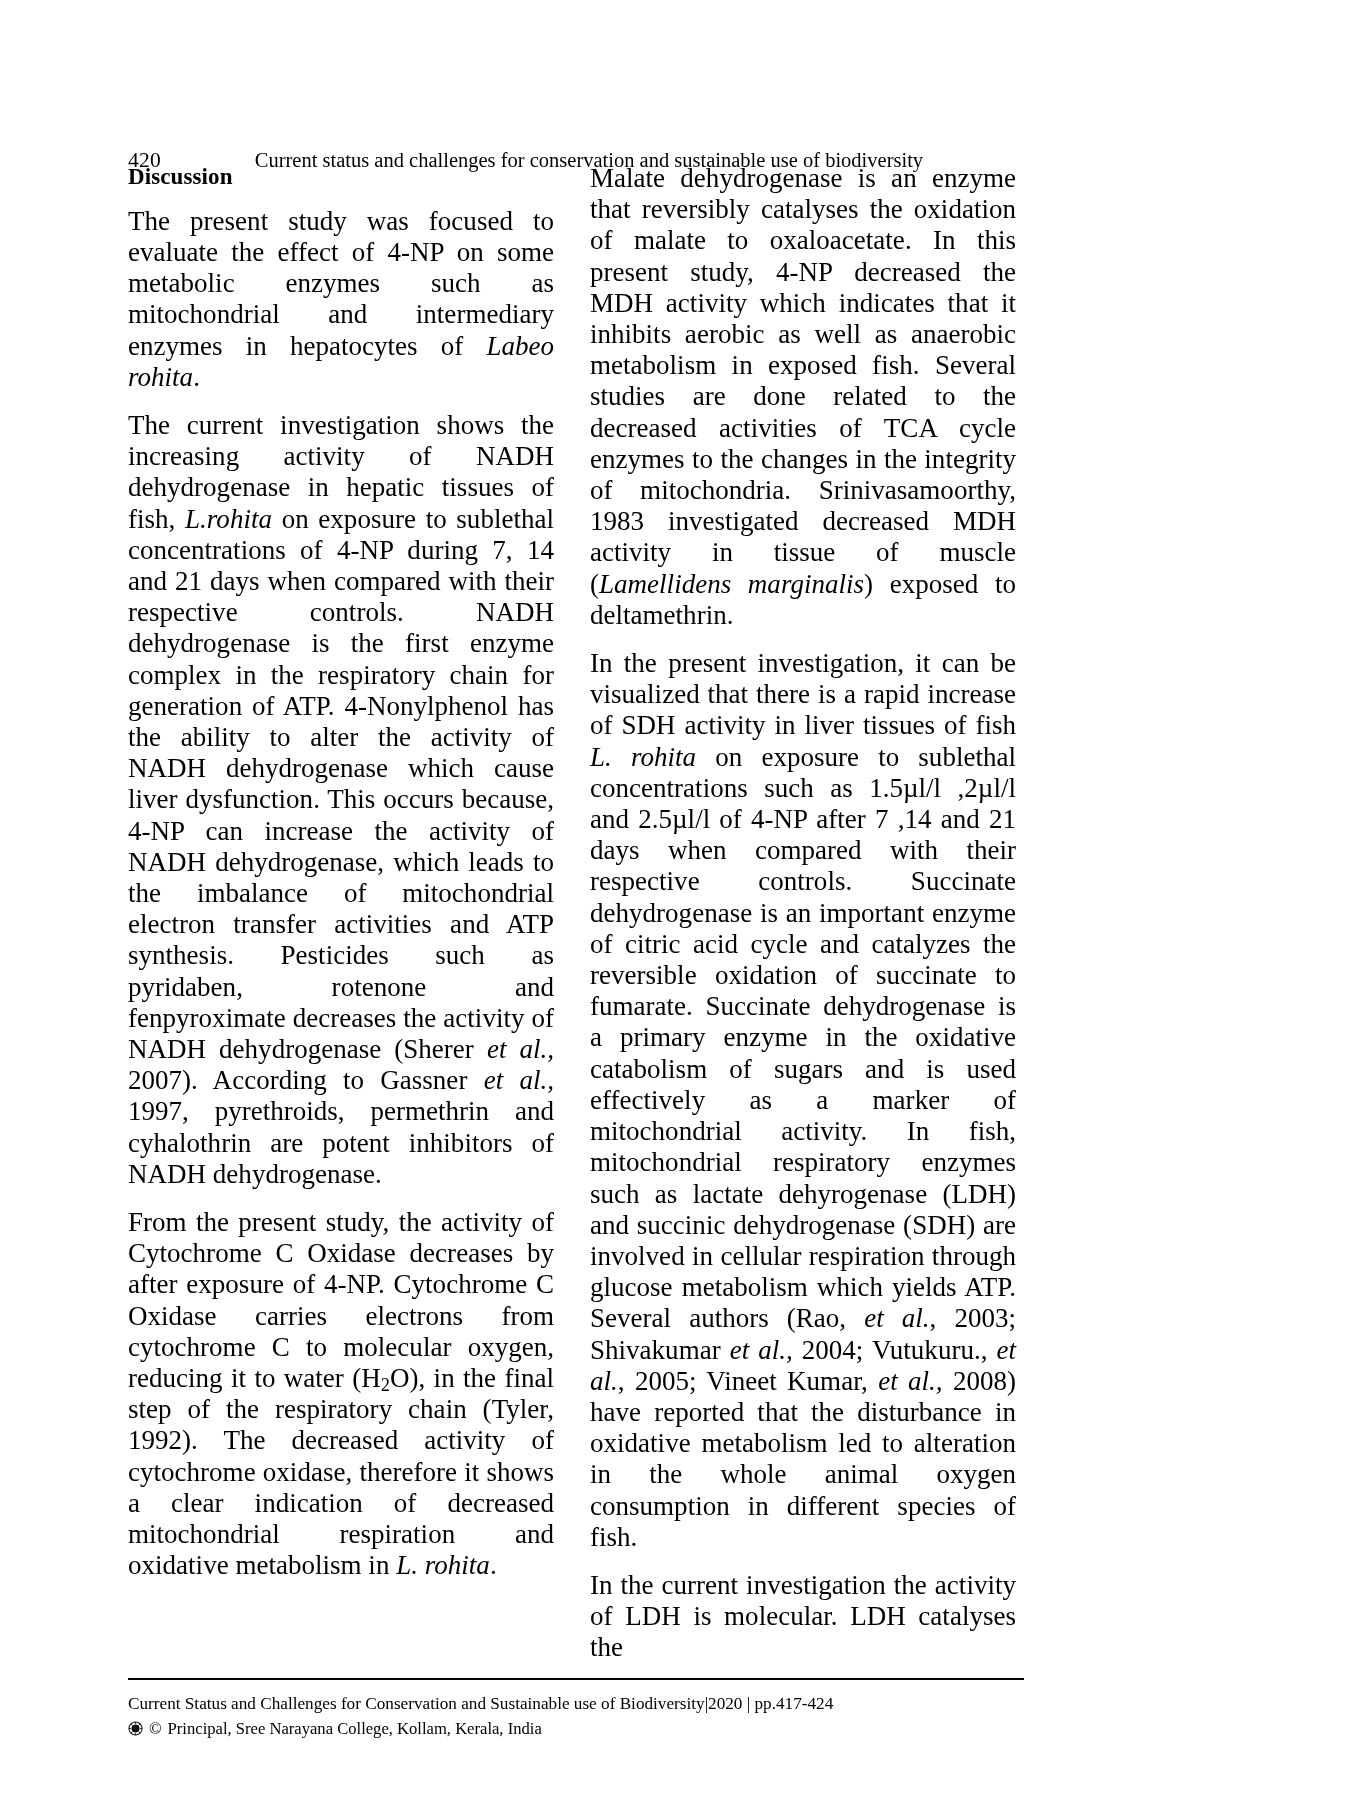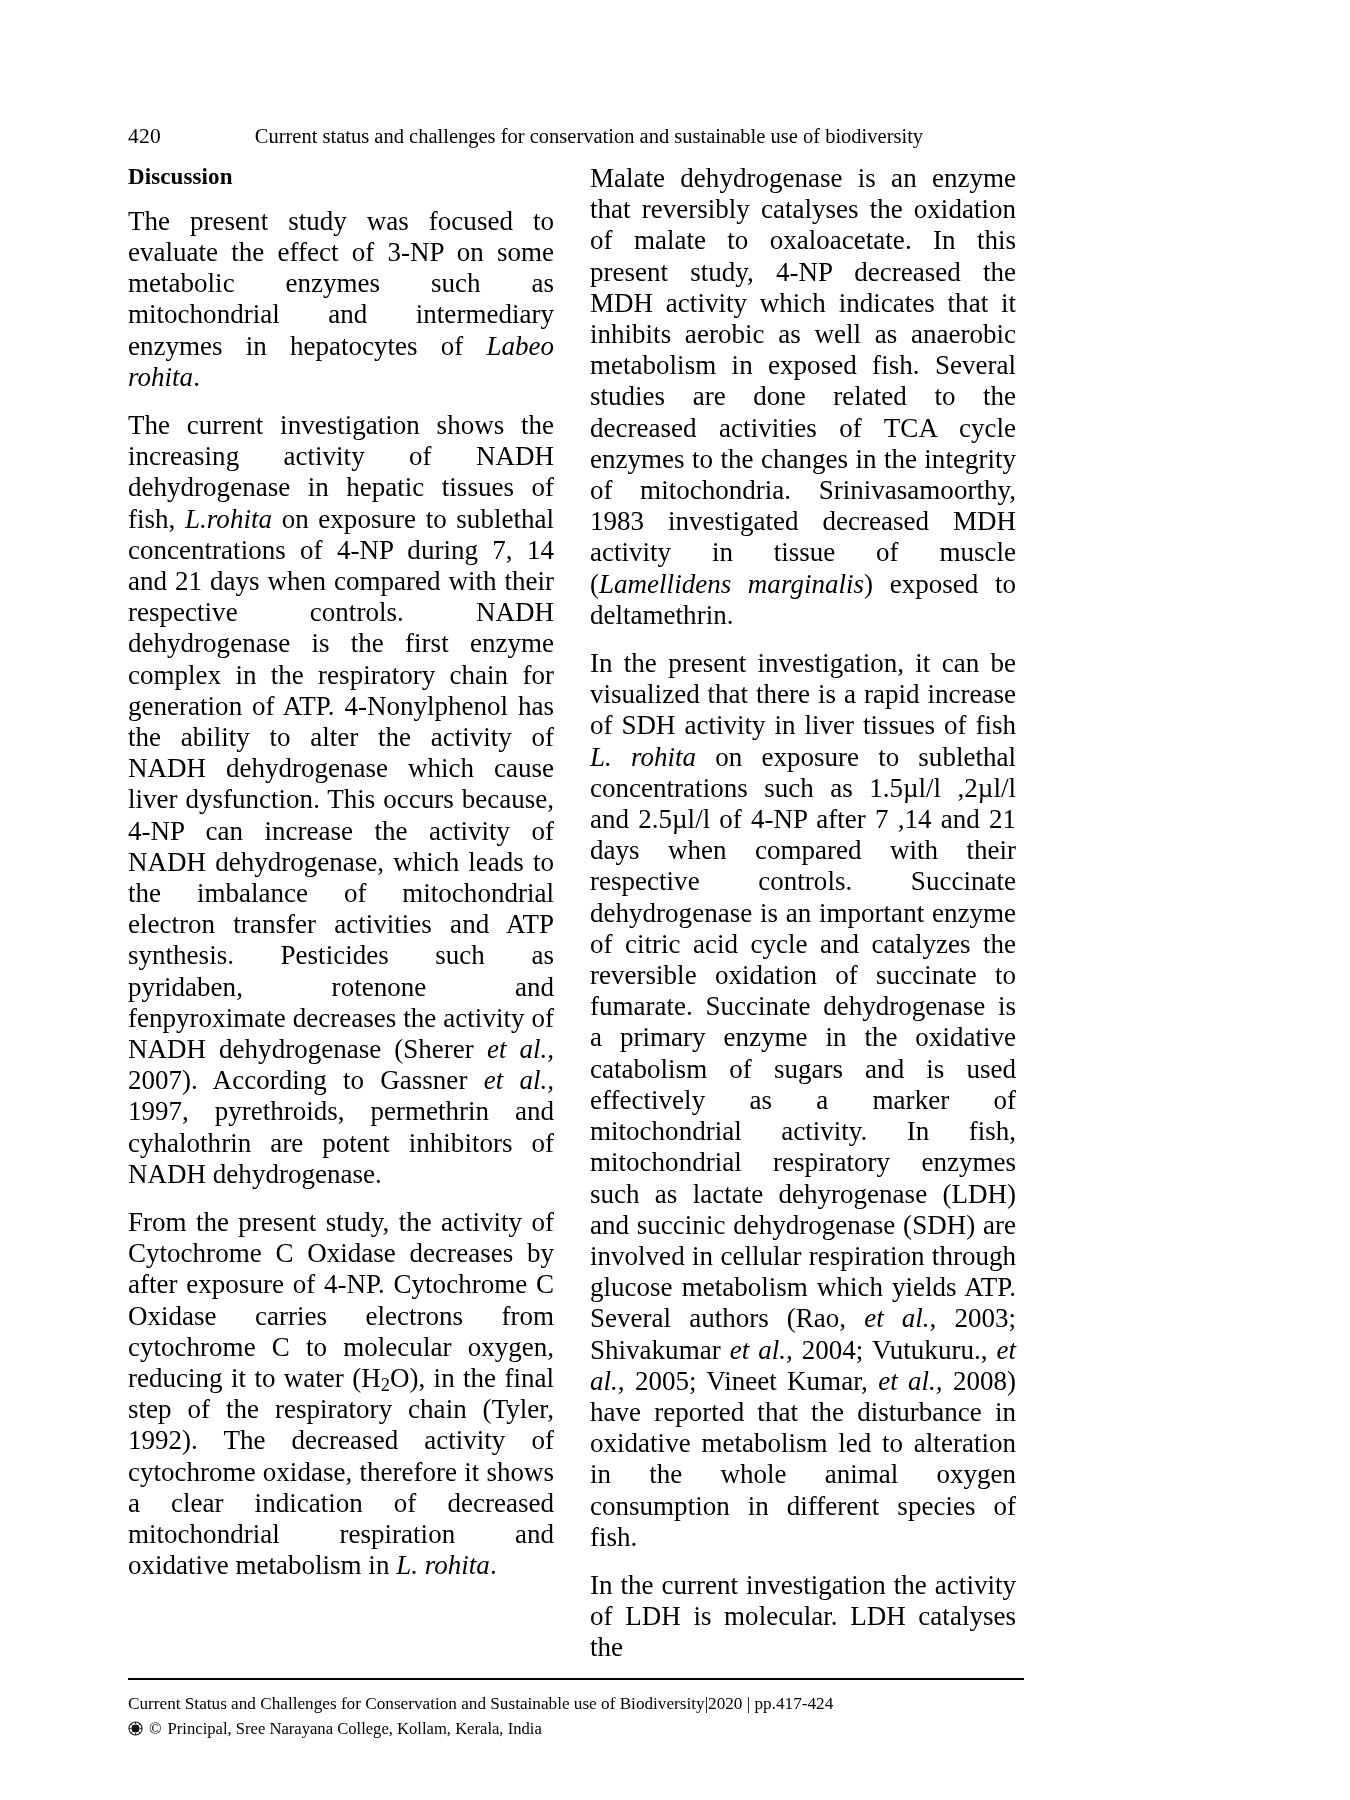--- a/index.html
+++ b/index.html
@@ -28,20 +28,21 @@
     top: 122px;
     width: 895px;
     height: 28px;
     display: flex;
     align-items: baseline;
   }
   .folio {
     font-size: 21.5px;
     line-height: 28px;
     letter-spacing: 0.2px;
+    margin-top: 24px;
   }
   .head-title {
     flex: 1;
     text-align: center;
     font-size: 20.5px;
     line-height: 28px;
     padding-right: 6px;
   }
 
   
@@ -127,21 +128,21 @@
     <span class="folio">420</span>
     <span class="head-title">Current status and challenges for conservation and sustainable use of biodiversity</span>
   </div>
 
   <div class="columns">
 
     <div class="col">
 
       <h2 class="section-title">Discussion</h2>
 
-      <p class="body"><span>The present study was focused to evaluate the effect of 3-NP on some metabolic enzymes such as mitochondrial and intermediary enzymes in hepatocytes of </span><i>Labeo rohita</i><span>.</span></p>
+      <p class="body"><span>The present study was focused to evaluate the effect of 4-NP on some metabolic enzymes such as mitochondrial and intermediary enzymes in hepatocytes of </span><i>Labeo rohita</i><span>.</span></p>
 
       <p class="body"><span>The current investigation shows the increasing activity of NADH dehydrogenase in hepatic tissues of fish, </span><i>L.rohita</i><span> on exposure to sublethal concentrations of 4-NP during 7, 14 and 21 days when compared with their respective controls.   NADH dehydrogenase is the first enzyme complex in the respiratory chain for generation of ATP. 4-Nonylphenol has the ability to alter the activity of NADH dehydrogenase which cause liver dysfunction. This occurs because, 4-NP can increase the activity of NADH dehydrogenase, which leads to the imbalance of mitochondrial electron transfer activities and ATP synthesis. Pesticides such as pyridaben, rotenone and fenpyroximate decreases the activity of NADH dehydrogenase (Sherer </span><i>et al.,</i><span> 2007). According to Gassner </span><i>et al.,</i><span> 1997, pyrethroids, permethrin and cyhalothrin are potent inhibitors of NADH dehydrogenase.</span></p>
 
       <p class="body"><span> From the present study, the activity of Cytochrome C Oxidase decreases by after exposure of 4-NP.  Cytochrome C Oxidase carries electrons from cytochrome C to molecular oxygen, reducing it to water (H</span><sub>2</sub><span>O), in the final step of the respiratory chain (Tyler, 1992). The decreased activity of cytochrome oxidase, therefore it shows a clear indication of decreased mitochondrial respiration and oxidative metabolism in </span><i>L. rohita</i><span>.</span></p>
 
     </div>
 
     <div class="col">
 
       <p class="body"><span>Malate dehydrogenase is an enzyme that reversibly catalyses the oxidation of malate to oxaloacetate. In this present study, 4-NP decreased the MDH activity which indicates that it inhibits aerobic as well as anaerobic metabolism in exposed fish. Several studies are done related to the decreased activities of TCA cycle enzymes to the changes in the integrity of mitochondria. Srinivasamoorthy, 1983 investigated decreased MDH activity in tissue of muscle (</span><i>Lamellidens marginalis</i><span>) exposed to deltamethrin.</span></p>

